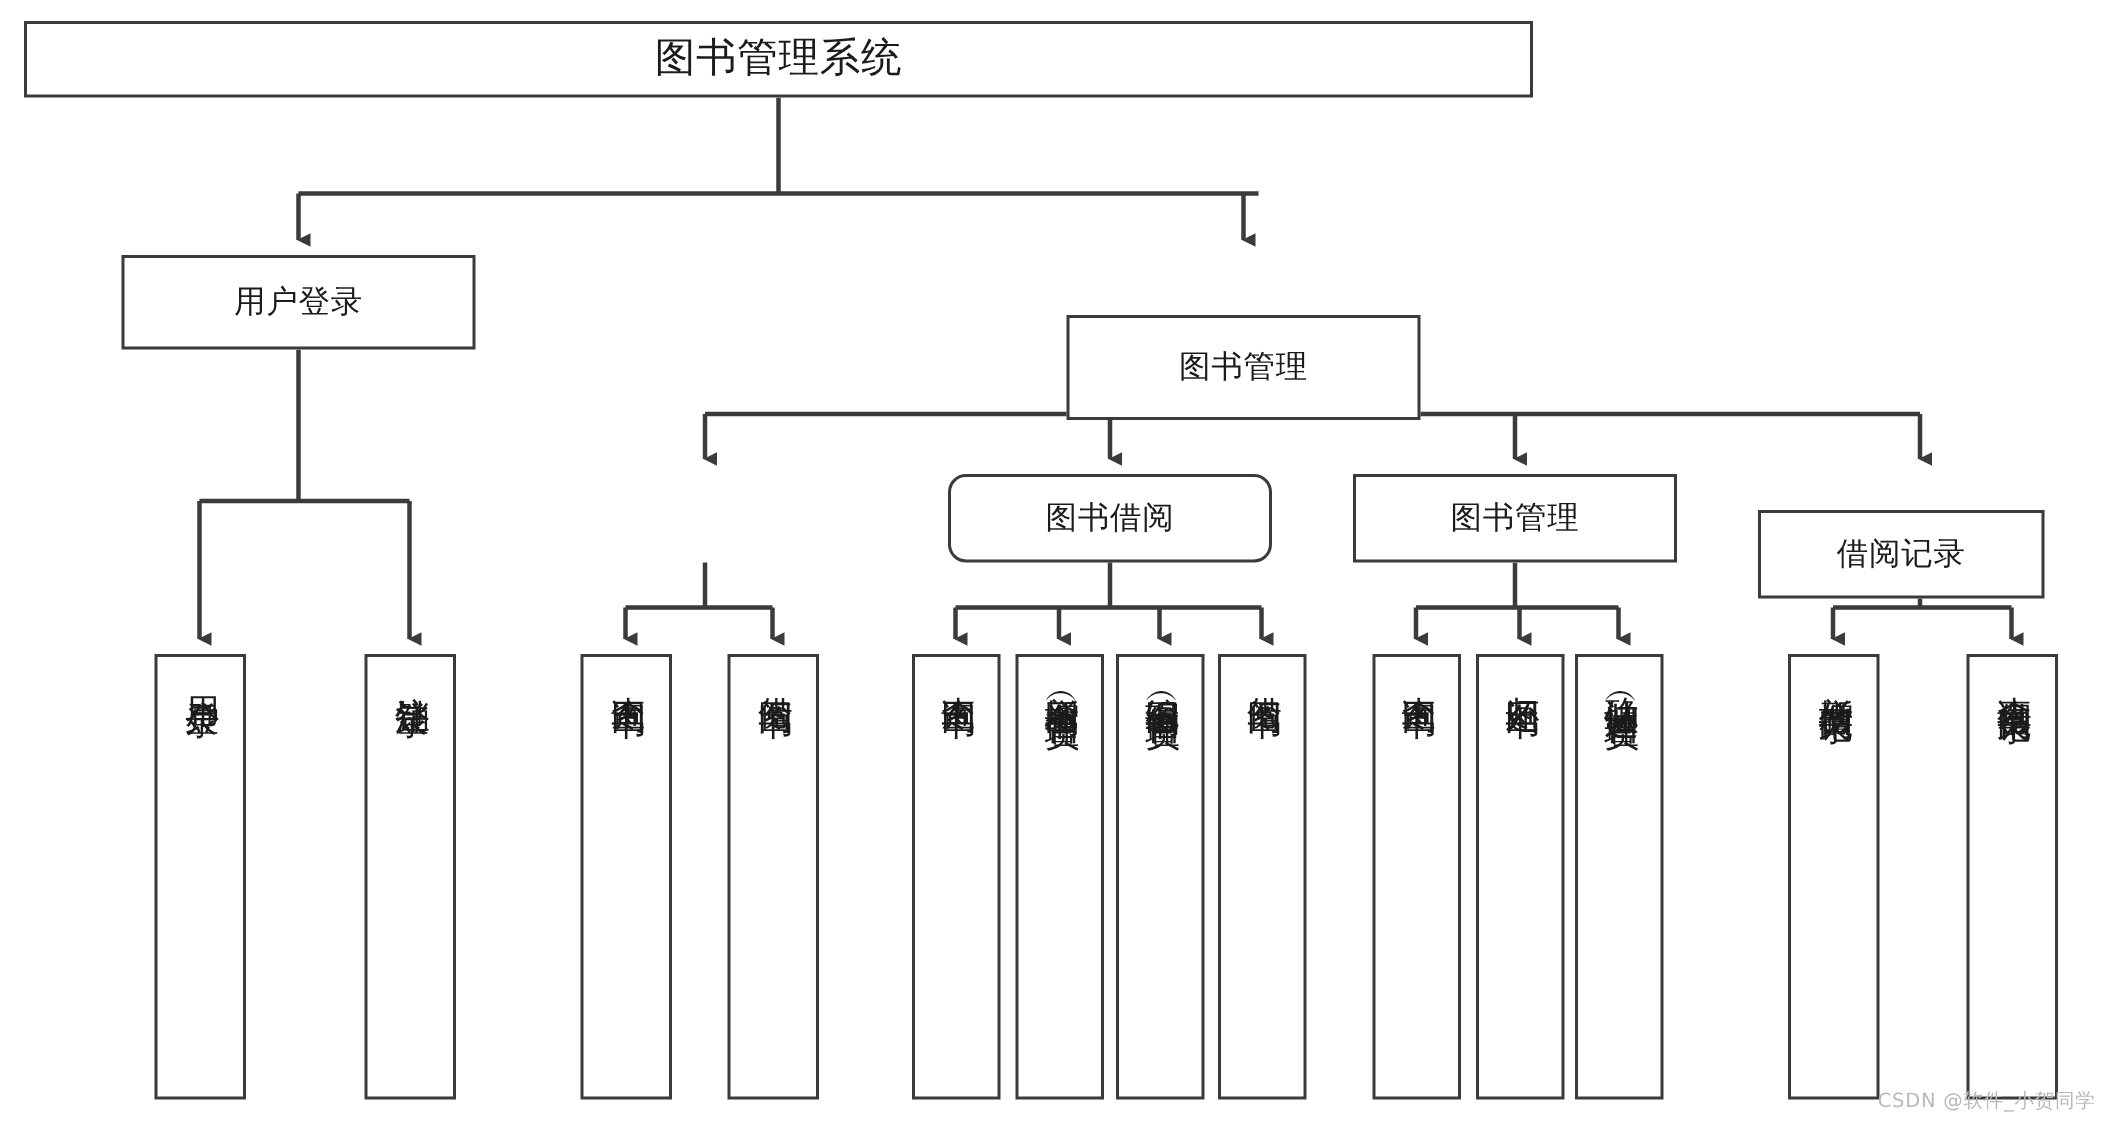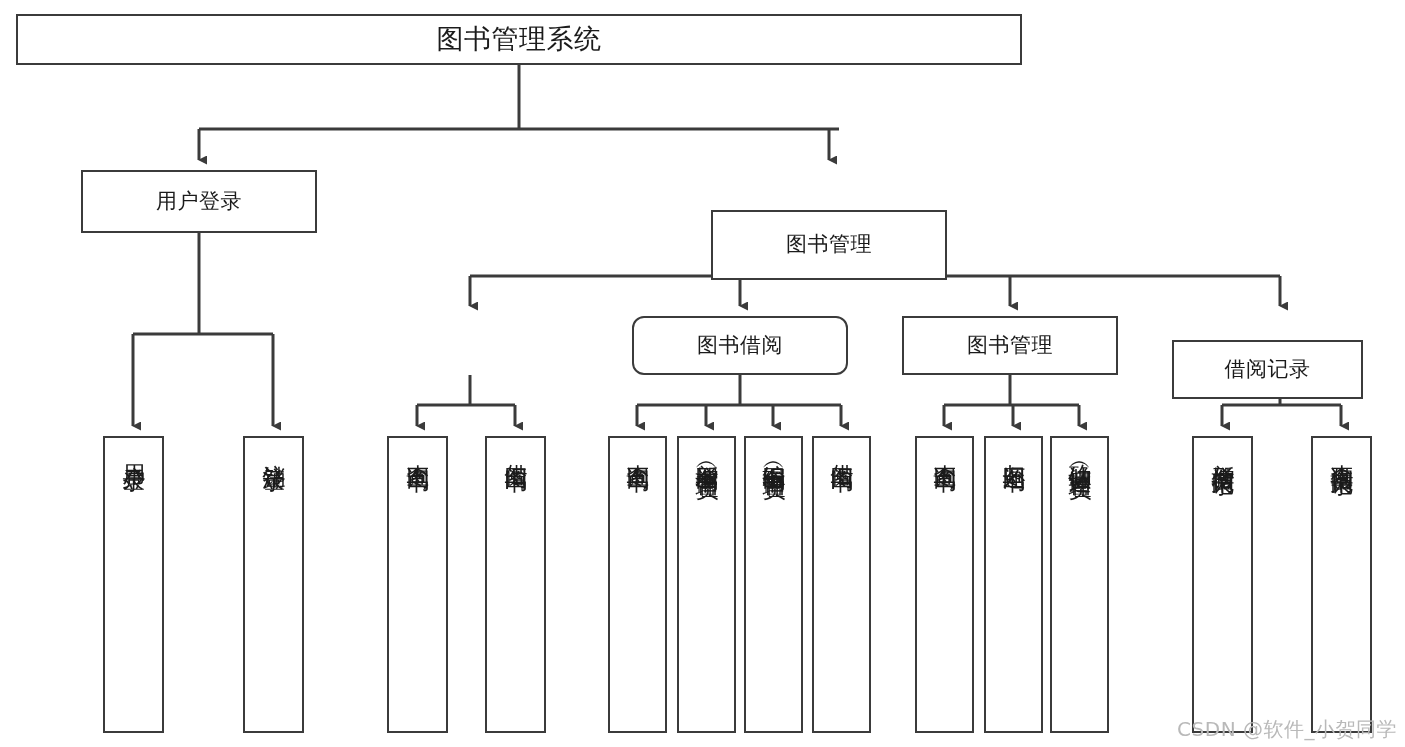--- a/index.html
+++ b/index.html
@@ -55,21 +55,21 @@
     font-size: 23px;
     line-height: 1.04;
     letter-spacing: 2px;
     white-space: pre;
     text-align: start;
   }
   .watermark {
     position: absolute;
     right: 8px;
     bottom: 4px;
-    font-size: 20px;
+    font-size: 13px;
     color: #b9b9b9;
     white-space: nowrap;
     letter-spacing: 0.5px;
     user-select: none;
   }
 </style>
 </head>
 <body>
 
 <div id="diagram-root">

